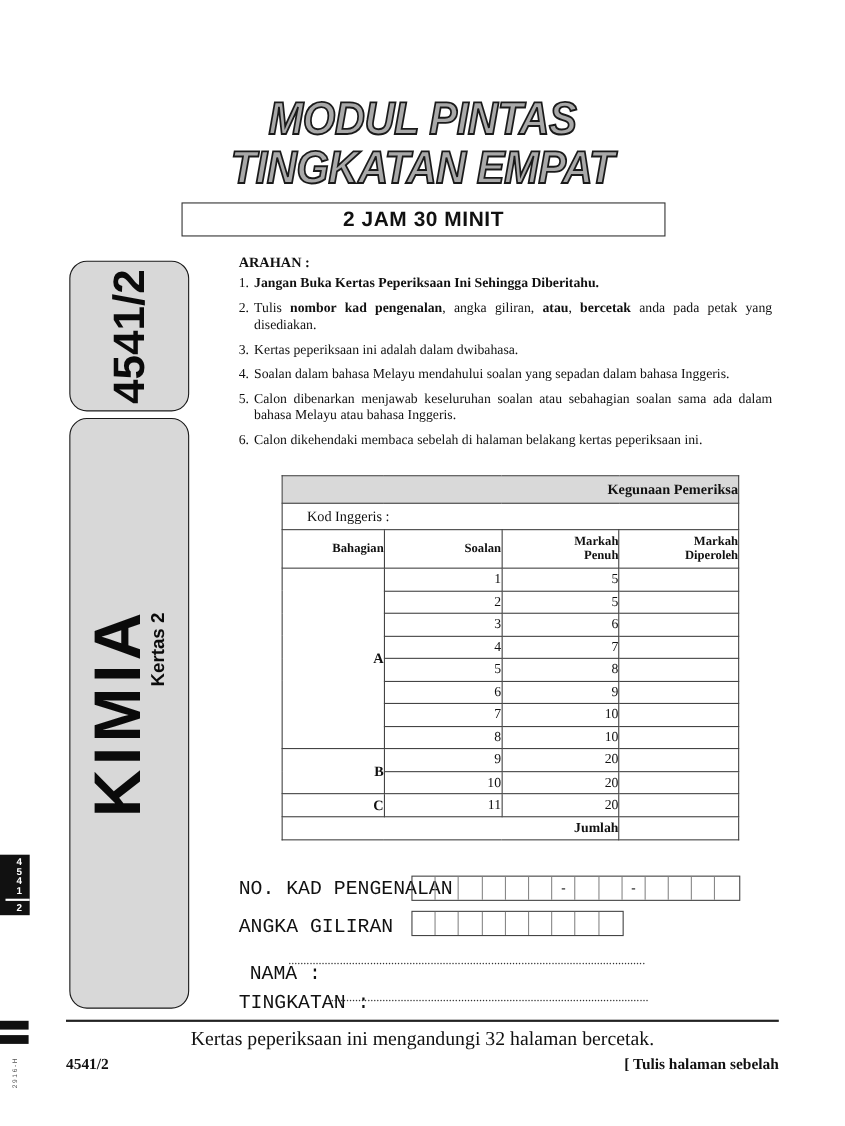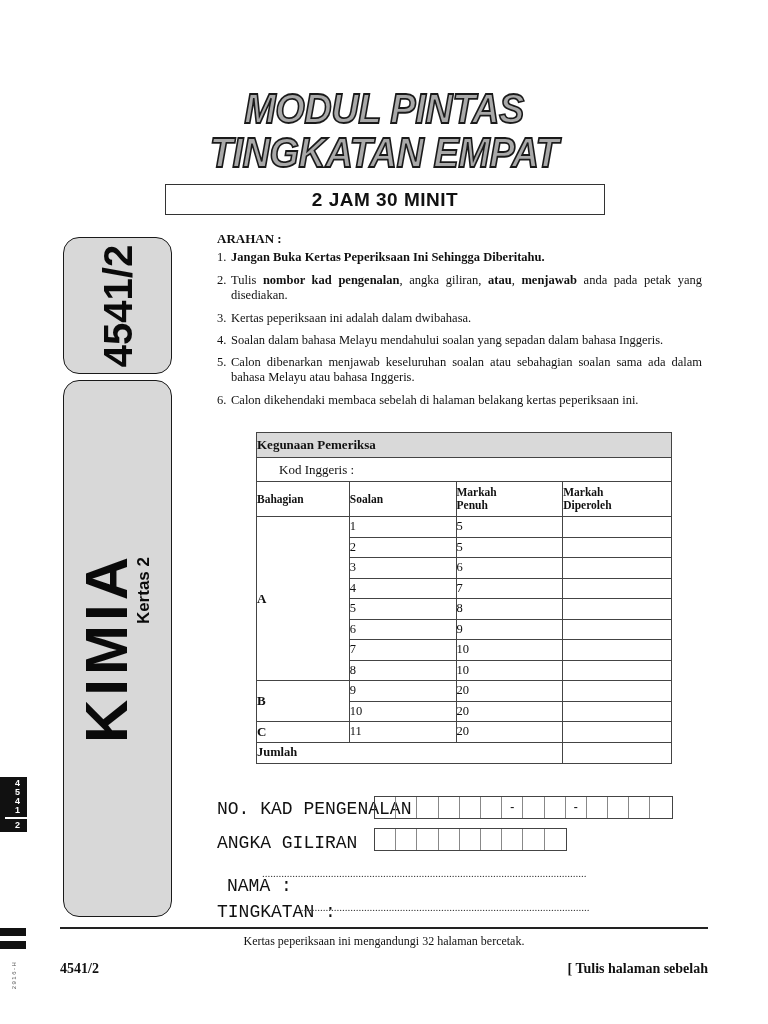--- a/index.html
+++ b/index.html
@@ -48,38 +48,38 @@
   
   .arahan-head { position:absolute; left:217px; top:231px; font-weight:bold; font-size:13px; }
   .instr { position:absolute; left:217px; width:485px; font-size:12.5px; line-height:15px; }
   .instr .num { position:absolute; left:0; top:0; }
   .instr .txt { display:block; margin-left:14px; text-align:justify; }
   .b { font-weight:bold; }
 
   
   .exam-table { position:absolute; left:256px; top:432px; width:416px; border-collapse:collapse;
     font-size:12.5px; }
-  .exam-table td, .exam-table th { border:1.2px solid #444; padding:0; text-align:left; }
+  .exam-table td, .exam-table th { border:1.2px solid #444; padding:0; text-align:right; }
   .exam-table .t-head { background:#d9d9d9; font-weight:bold; font-size:13px; height:24px; }
   .exam-table .kod { text-align:left; padding-left:22px; height:23px; font-size:13px; }
   .exam-table .colh th { font-weight:bold; font-size:11.5px; height:34px; line-height:13px; }
   .exam-table .r td { height:19.5px; }
   .exam-table .sec { font-weight:bold; font-size:13px; }
   .exam-table .jumlah { font-weight:bold; height:20px; }
 
   
   .lbl { position:absolute; left:217px; font-size:18px; font-family:Liberation Mono, monospace; }
   .boxes { position:absolute; left:374px; display:flex; border:1.2px solid #444; }
   .boxes .cell { width:21.2px; height:21px; border-right:1px solid #888; display:flex;
     align-items:center; justify-content:center; font-size:12px; font-weight:bold; box-sizing:border-box; }
   .boxes .cell:last-child { border-right:none; }
   .dots { position:absolute; font-size:11px; letter-spacing:0px; color:#333; overflow:hidden; white-space:nowrap; }
 
   .rule { position:absolute; left:60px; width:648px; height:2px; background:#222; top:927px; }
-  .footer-center { position:absolute; left:0; width:768px; top:934px; text-align:center; font-size:12px; }
+  .footer-center { position:absolute; left:0; width:768px; top:934px; text-align:center; font-size:18px; }
   .footer-left { position:absolute; left:60px; top:961px; font-weight:bold; font-size:14px; }
   .footer-right { position:absolute; right:60px; top:961px; font-weight:bold; font-size:14px; }
 </style>
 </head>
 <body>
 
 <div class="title-line title-1">MODUL PINTAS</div>
 <div class="title-line title-2">TINGKATAN EMPAT</div>
 <div class="duration-box">
   <span>2 JAM 30 MINIT</span>
@@ -107,21 +107,21 @@
 <div class="tiny-code">2916-H</div>
 
 <div class="arahan-head">ARAHAN :</div>
 
 <div class="instr" style="top:250px;">
   <span class="num">1.</span>
   <span class="txt b">Jangan Buka Kertas Peperiksaan Ini Sehingga Diberitahu.</span>
 </div>
 <div class="instr" style="top:273px;">
   <span class="num">2.</span>
-  <span class="txt"><span>Tulis </span><span class="b">nombor kad pengenalan</span><span>, angka giliran, </span><span class="b">atau</span><span>, </span><span class="b">menjawab</span><span> anda pada petak yang disediakan.</span></span>
+  <span class="txt"><span>Tulis </span><span class="b">nombor kad pengenalan</span><span>, angka giliran, </span><span class="b">atau</span><span>, </span><span class="b">bercetak</span><span> anda pada petak yang disediakan.</span></span>
 </div>
 <div class="instr" style="top:311px;">
   <span class="num">3.</span>
   <span class="txt">Kertas peperiksaan ini adalah dalam dwibahasa.</span>
 </div>
 <div class="instr" style="top:333px;">
   <span class="num">4.</span>
   <span class="txt">Soalan dalam bahasa Melayu mendahului soalan yang sepadan dalam bahasa Inggeris.</span>
 </div>
 <div class="instr" style="top:355px;">

